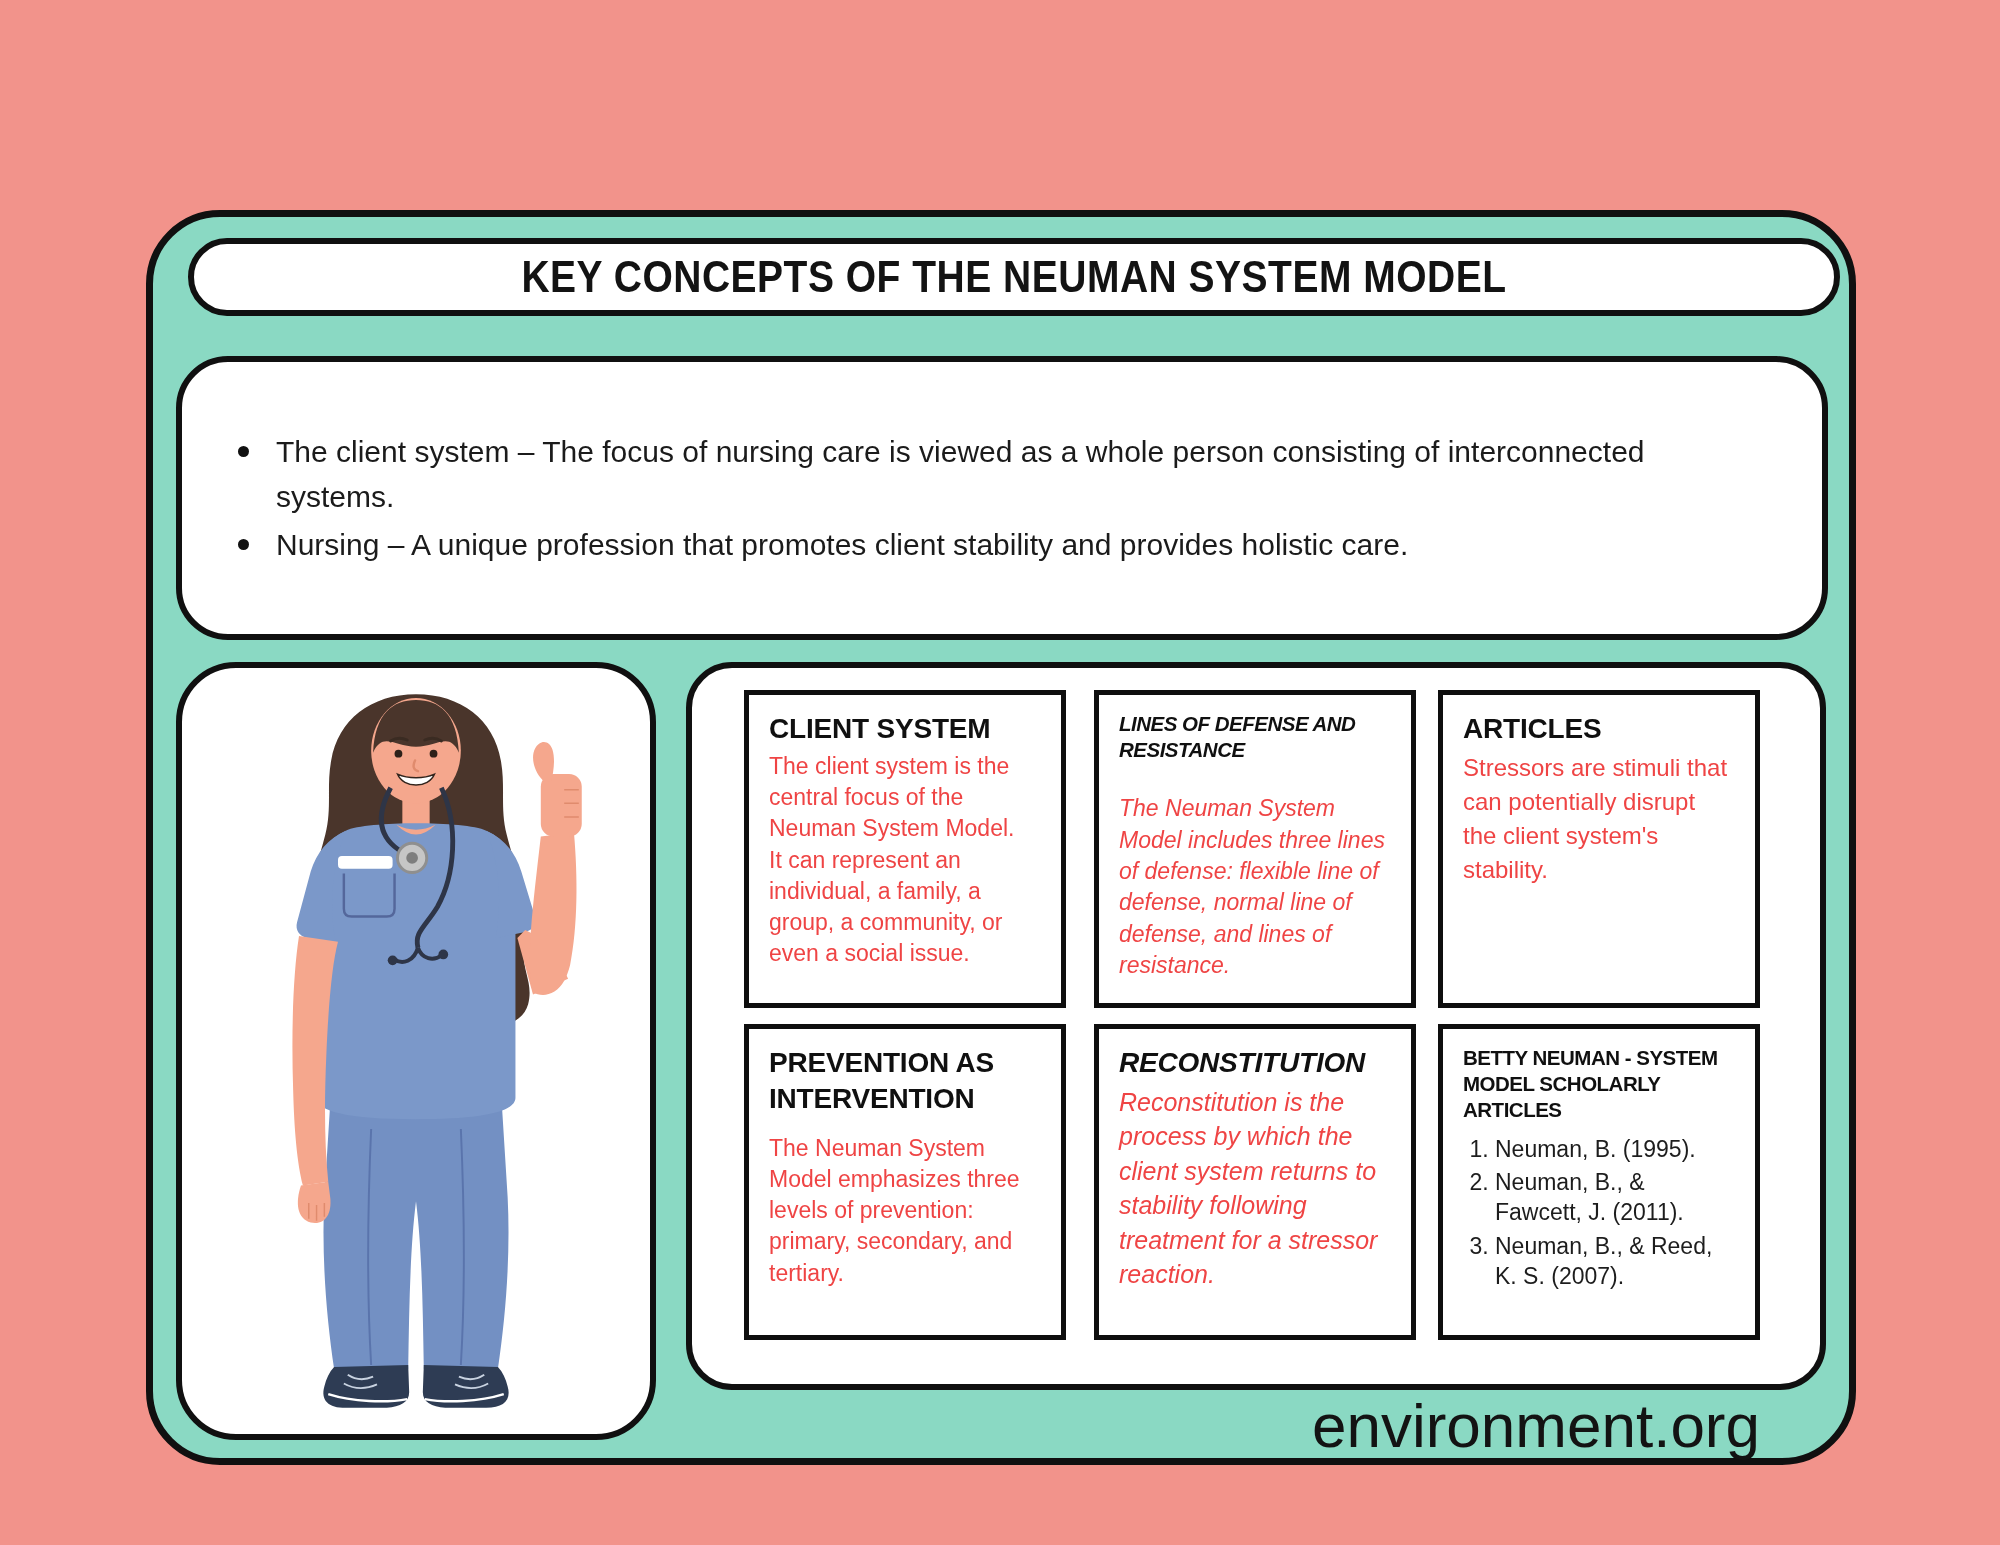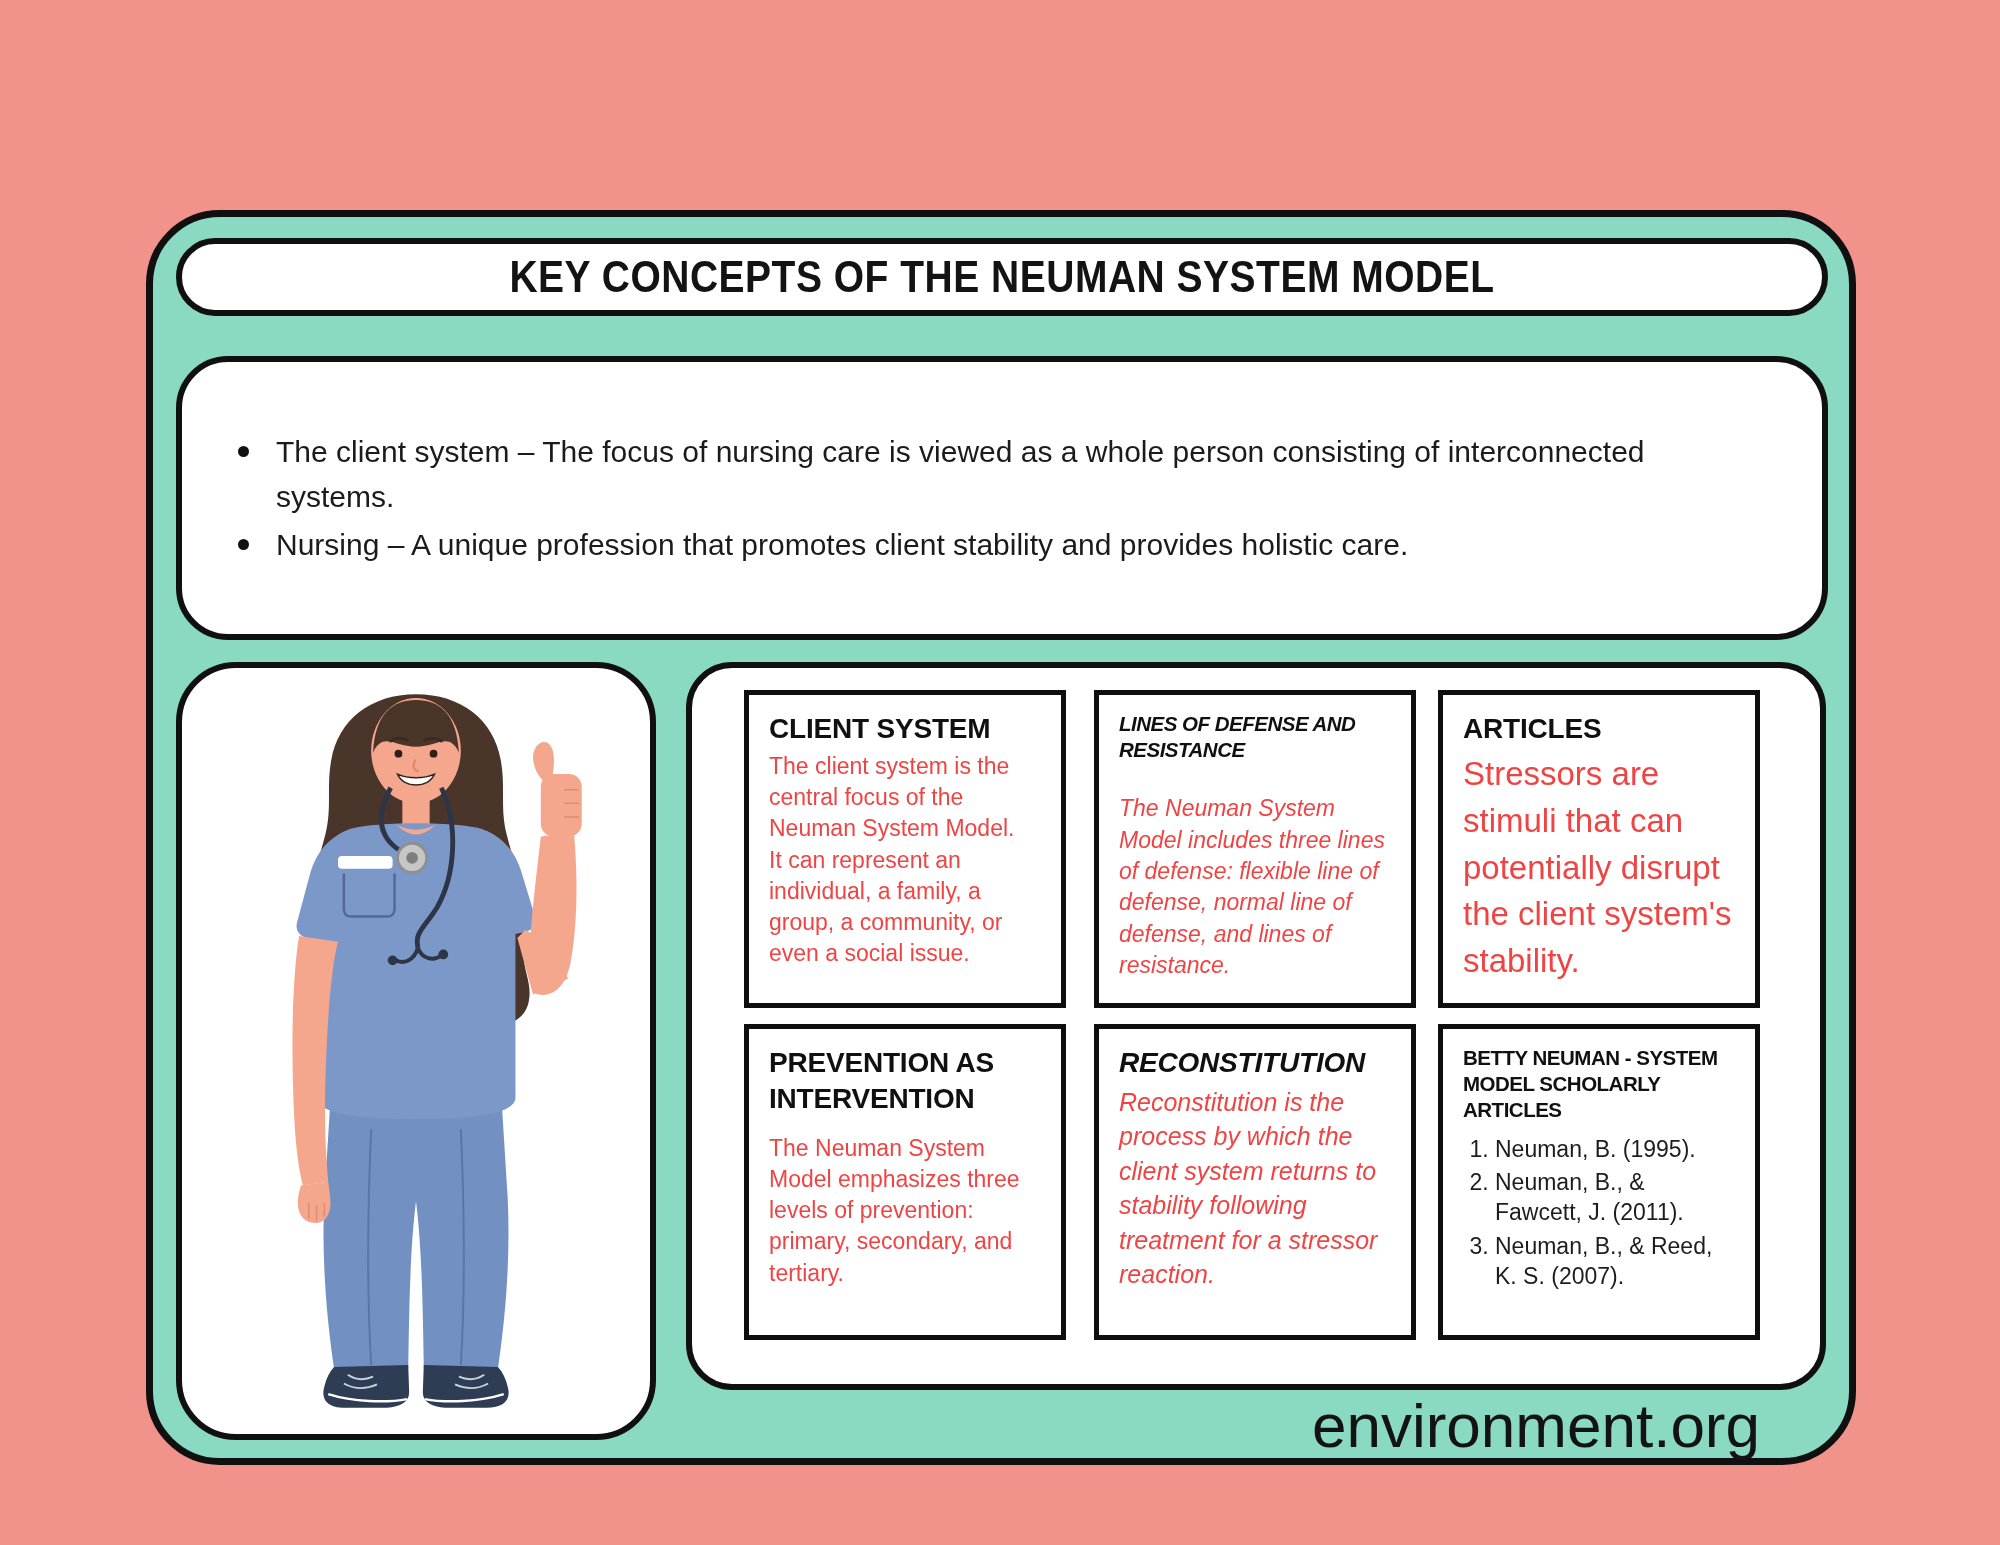--- a/index.html
+++ b/index.html
@@ -7,21 +7,21 @@
   body { font-family:"Liberation Sans", sans-serif; color:#141414; }
   #canvas {
     position:relative; width:2000px; height:1545px;
     background:#F2938B; overflow:hidden;
   }
   .panel {
     position:absolute; left:146px; top:210px; width:1710px; height:1255px;
     background:#8AD9C3; border:7px solid #101010; border-radius:74px;
   }
   .title-bar {
-    position:absolute; left:176px; top:238px; width:1652px; height:78px;
+    position:absolute; left:188px; top:238px; width:1652px; height:78px;
     background:#ffffff; border:6px solid #101010; border-radius:48px;
     display:flex; align-items:center; justify-content:center;
   }
   .title-bar h1 {
     font-size:39px; font-weight:800; letter-spacing:0.5px; color:#131313;
     transform:scaleY(1.12); white-space:nowrap;
   }
   .bullets {
     position:absolute; left:176px; top:356px; width:1652px; height:284px;
     background:#ffffff; border:6px solid #101010; border-radius:52px;
@@ -60,21 +60,21 @@
     font-size:28px; font-weight:bold; line-height:1.28; color:#101010;
     letter-spacing:-0.2px; margin-bottom:4px;
   }
   .card-title.h-sm { font-size:20.5px; letter-spacing:-0.5px; }
   .gap-lg { margin-bottom:30px; }
   .gap-md { margin-bottom:16px; }
   .gap-sm { margin-bottom:10px; }
   .card-body {
     font-size:23px; line-height:1.36; color:#ef4444; white-space:pre-line;
   }
-  .card-body.b-lg { font-size:33px; line-height:1.42; }
+  .card-body.b-lg { font-size:24px; line-height:1.42; }
   .card-body.b-md { font-size:25px; line-height:1.38; }
   .ref-list { padding-left:32px; }
   .ref-list li { font-size:23px; line-height:1.32; color:#1d1d1d; margin-bottom:3px; }
   .site {
     position:absolute; left:1140px; top:1390px; width:620px; text-align:right;
     font-size:62px; font-weight:400; color:#131313; letter-spacing:0;
   }
 </style>
 </head>
 <body>

